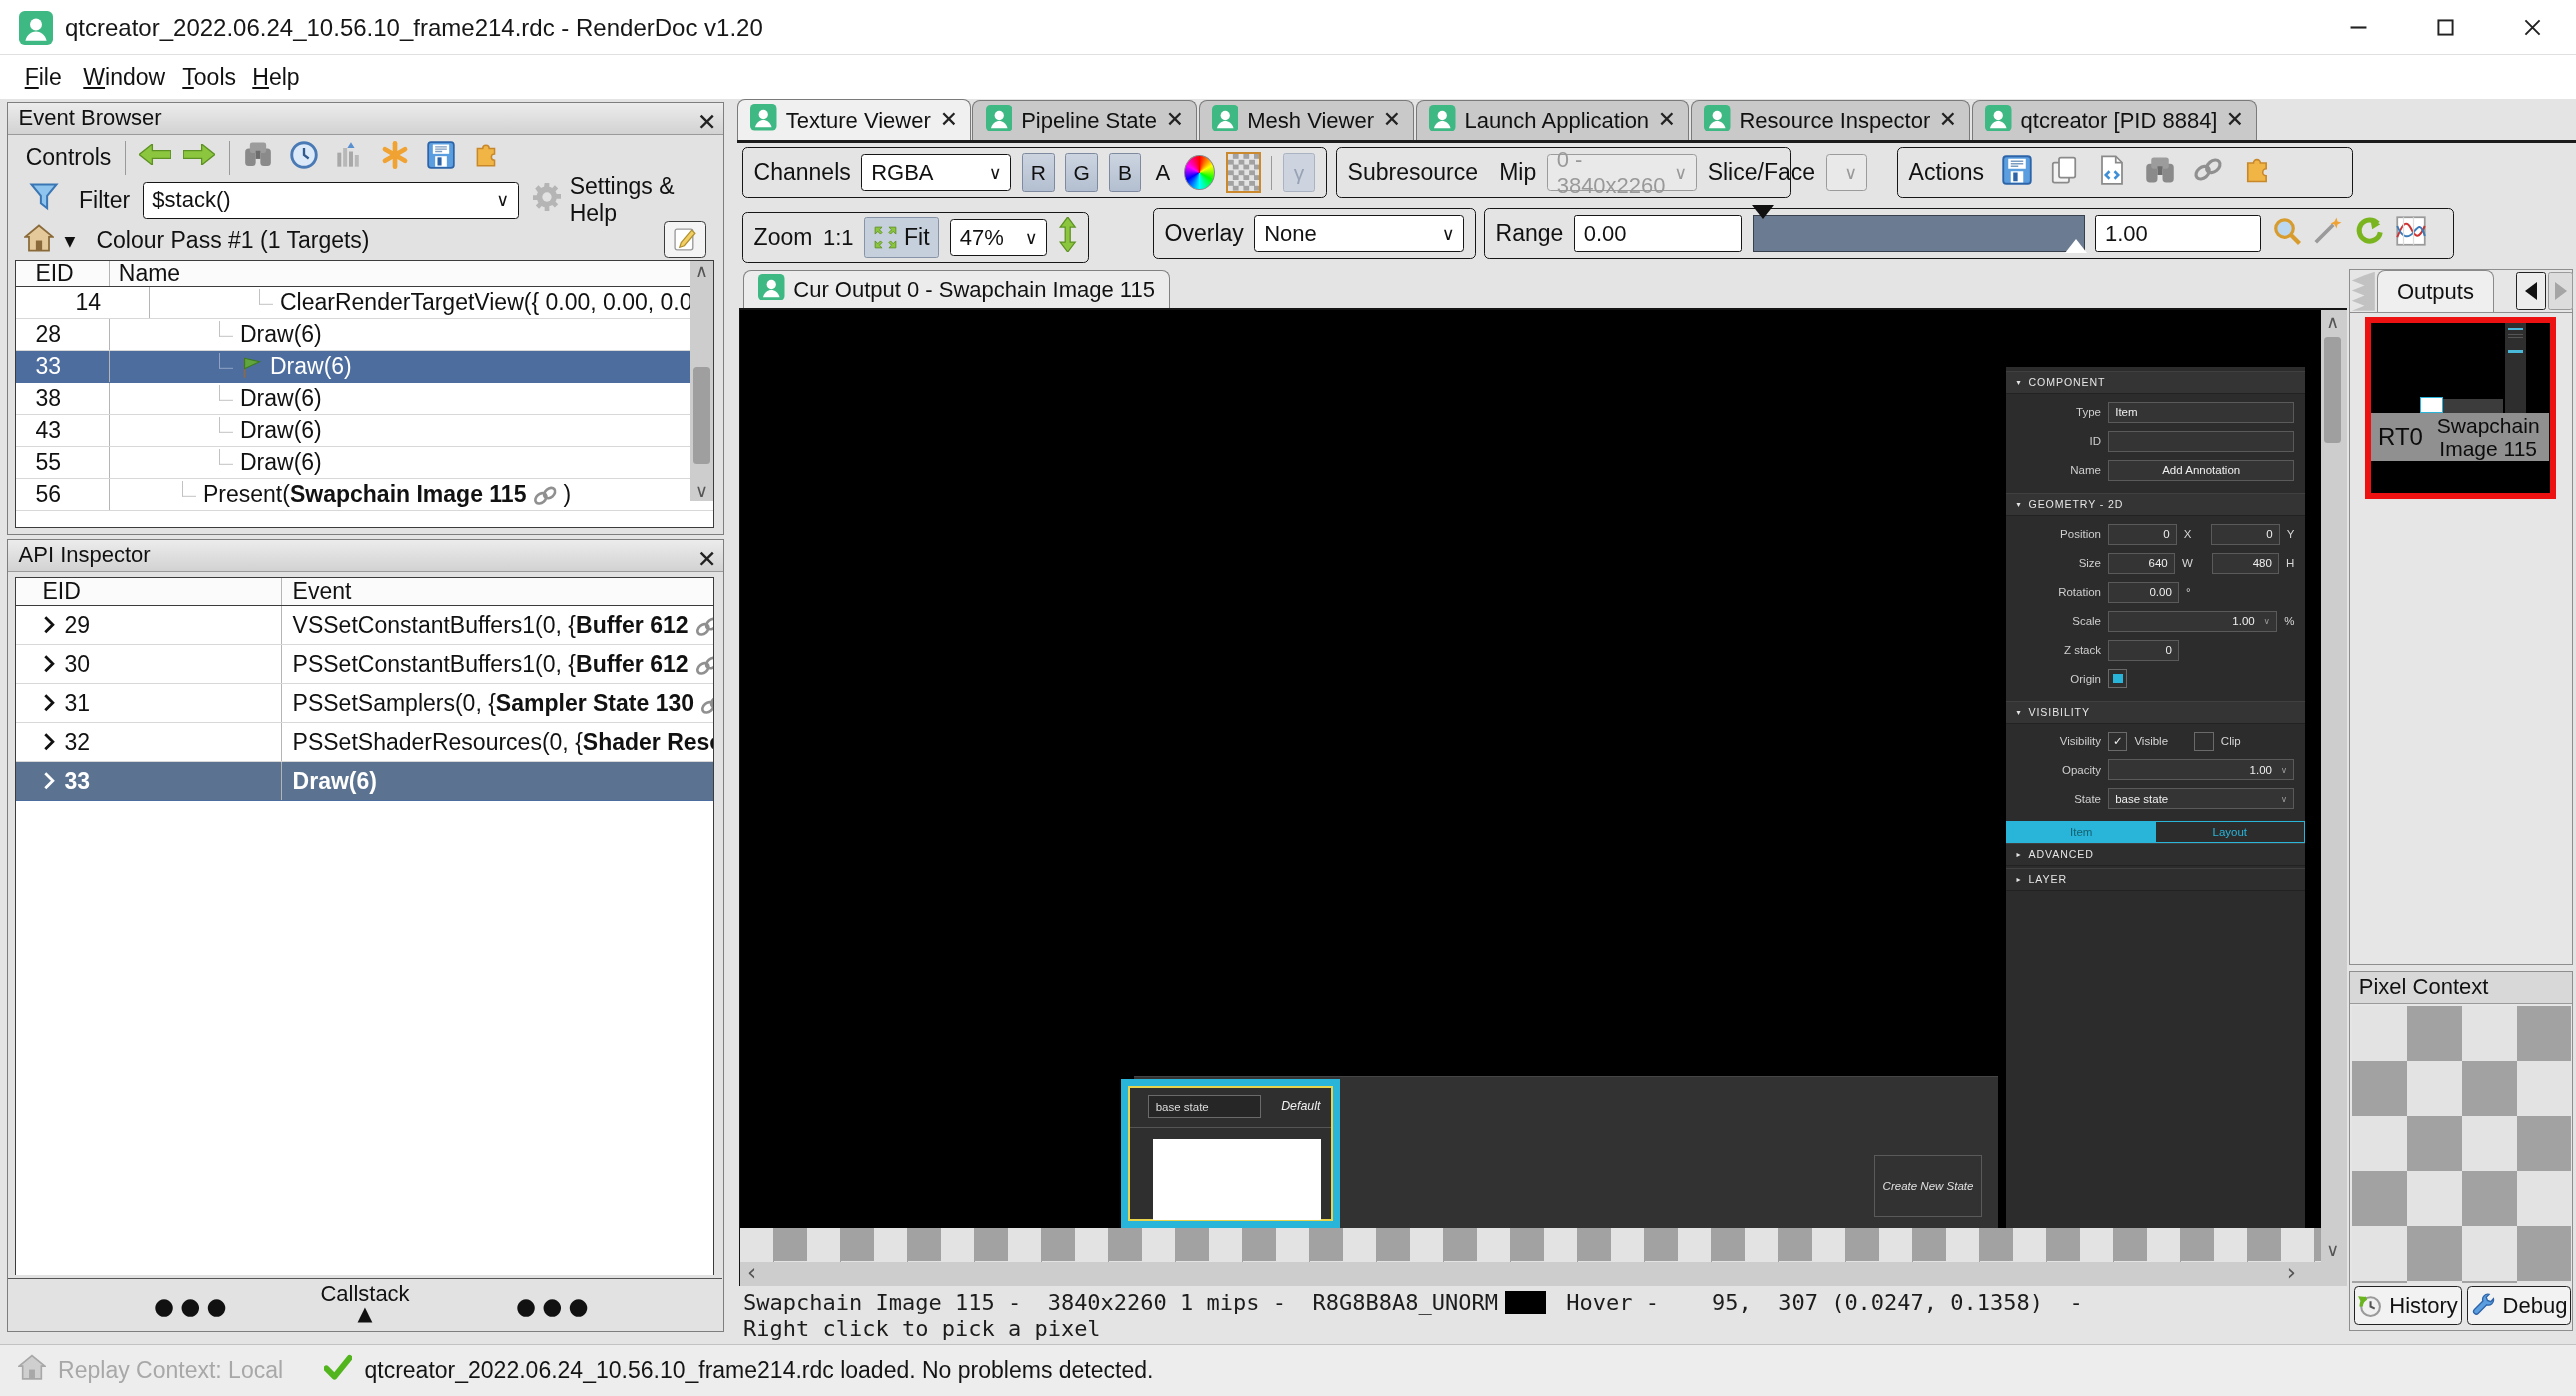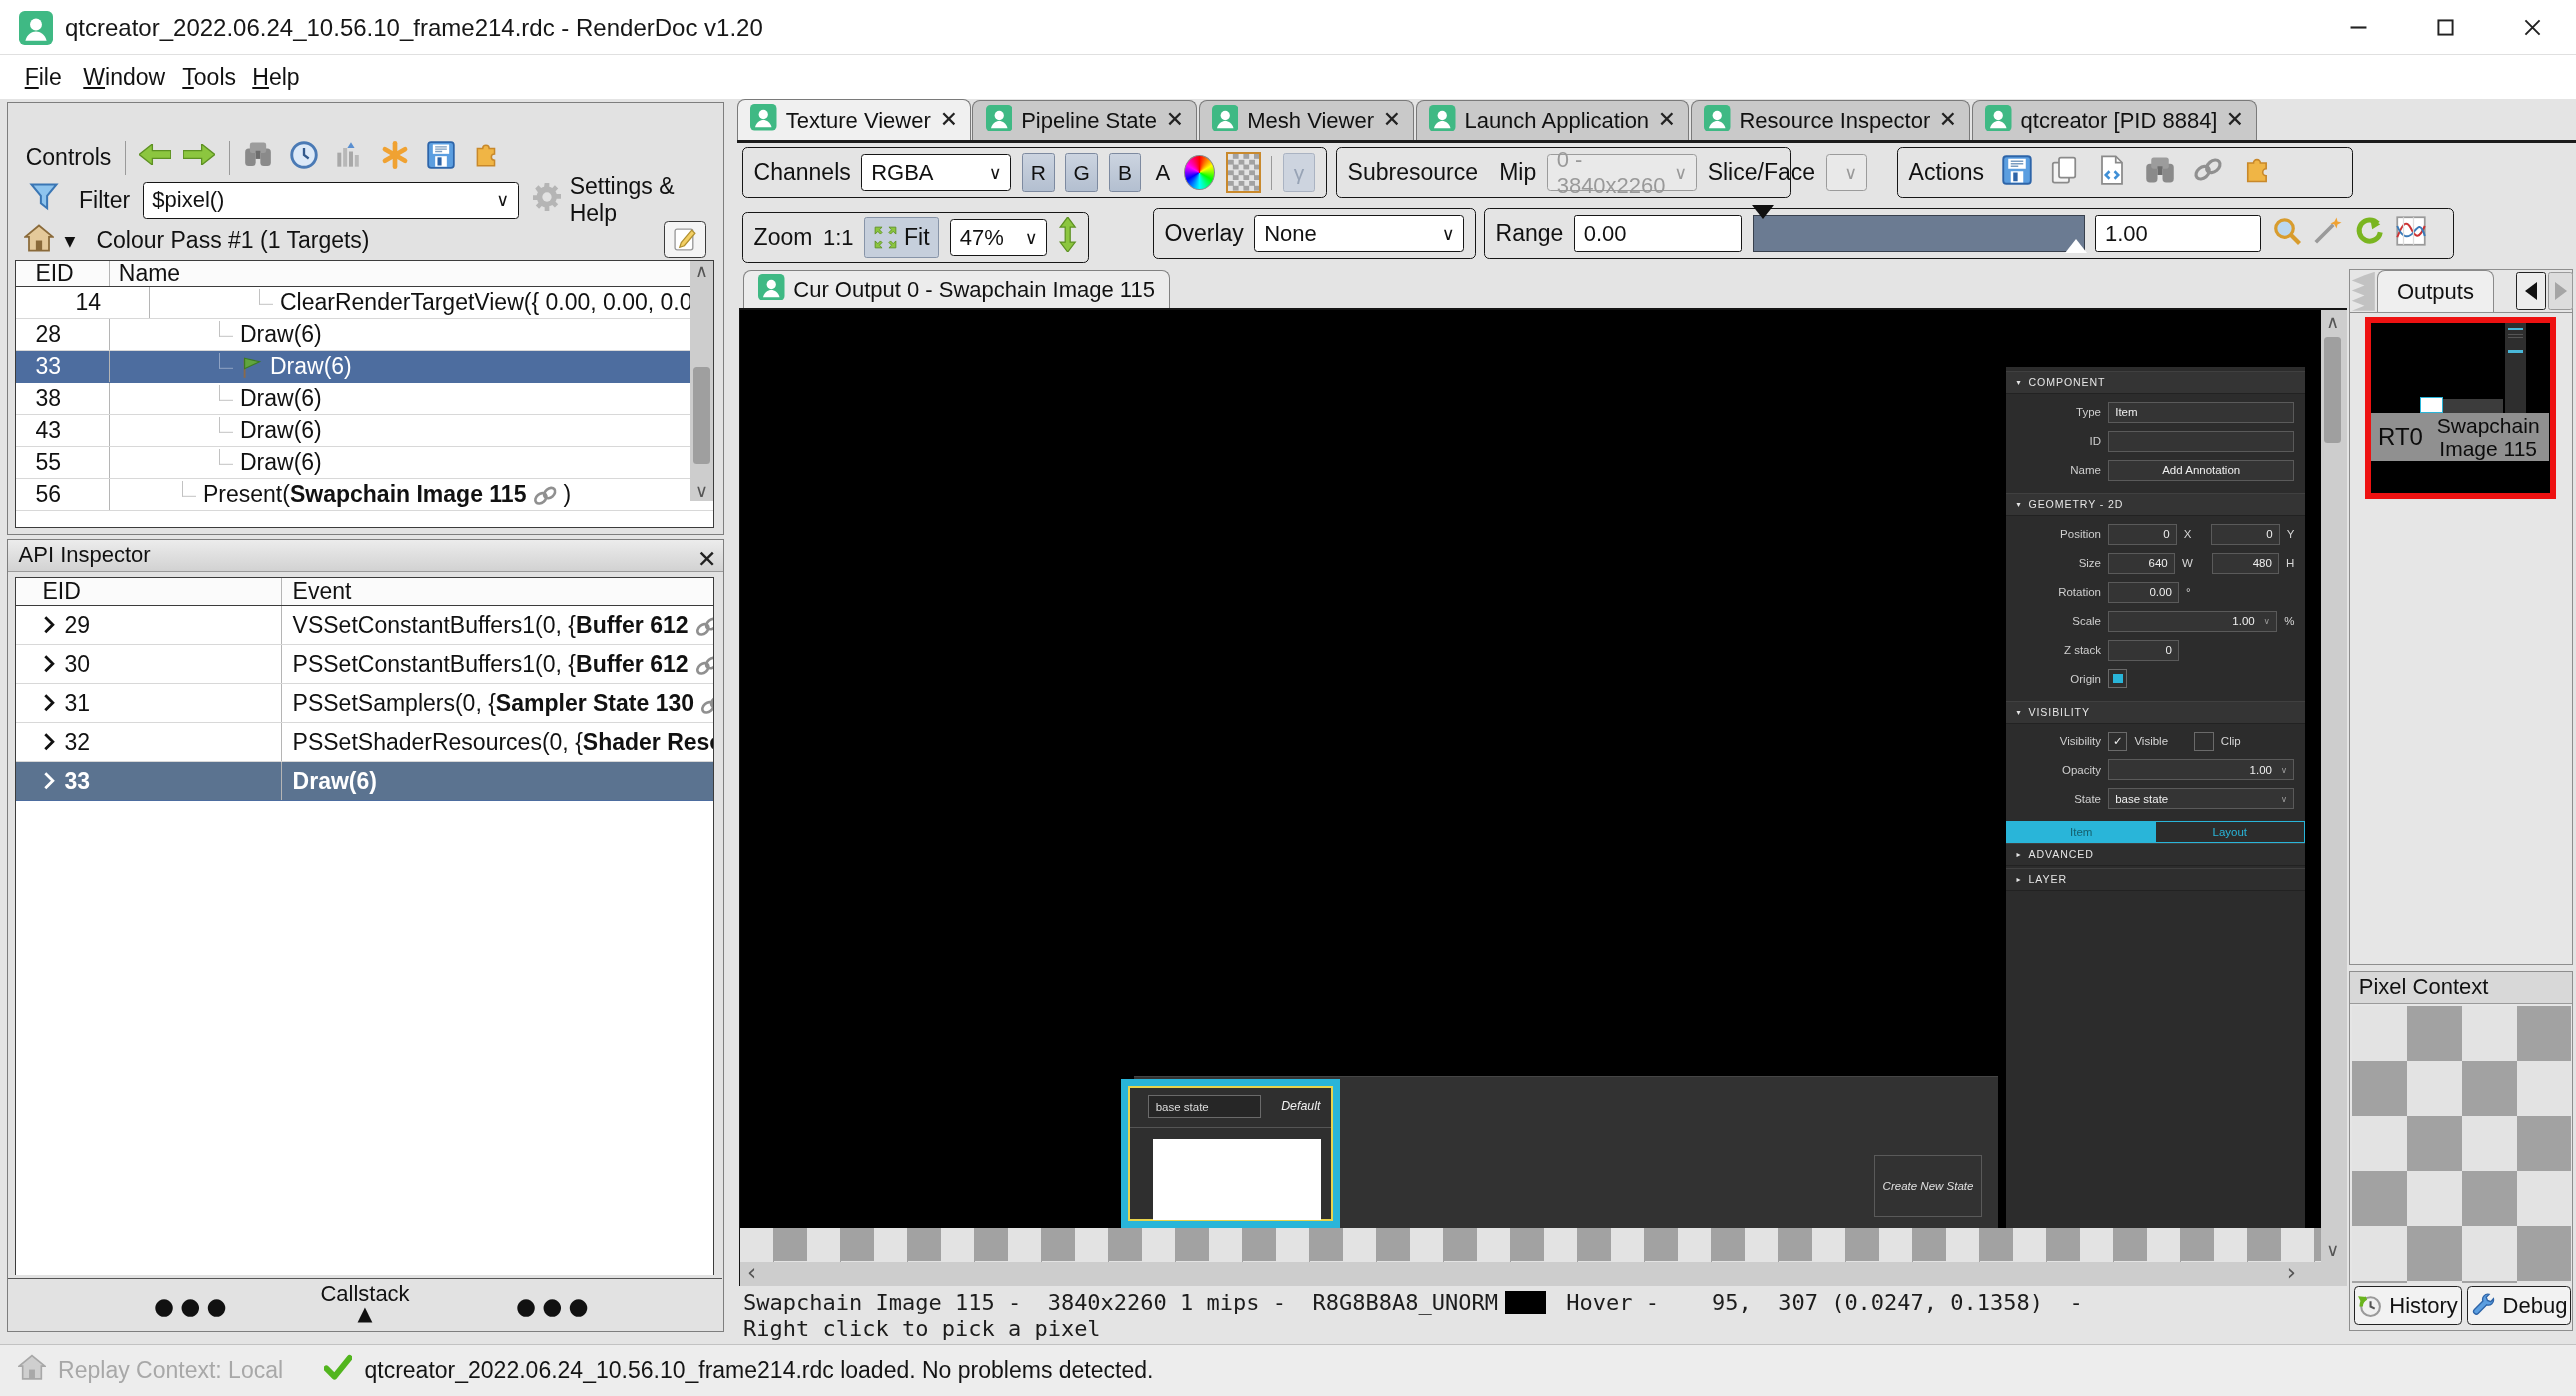--- a/index.html
+++ b/index.html
@@ -94,20 +94,26 @@
   <div class="menubar">
     <div id="menu-items">
         <div class="menuitem" style="left: 19.4px;"><u>F</u>ile</div>
         <div class="menuitem" style="left: 78px;"><u>W</u>indow</div>
         <div class="menuitem" style="left: 177px;"><u>T</u>ools</div>
         <div class="menuitem" style="left: 247px;"><u>H</u>elp</div>
       </div>
   </div>
 
   <div class="panel" style="left:7px;top:102px;width:717px;height:433px">
+    <div class="ptitle">
+      <span>Event Browser</span>
+      <span class="px"><svg width="19.4" height="19.4" viewBox="0 0 16 16">
+            <path d="M3 3 13 13 M13 3 3 13" stroke="#222" stroke-width="2" fill="none"></path>
+          </svg></span>
+    </div>
 
     <div class="abs" style="left:0;top:34px;width:714px;height:41px;display:flex;align-items:center">
       <span style="margin-left:17.7px">Controls</span>
       <span class="vsep" style="margin:0 12.4px 0 14px"></span>
       <span><svg width="32" height="21" viewBox="0 0 24 16">
             <path d="M10 0 0 8 10 16 10 11 24 11 24 5 10 5 Z" fill="#8cc63f" stroke="#5d9122" stroke-width="1"></path>
           </svg></span>
       <span style="margin-left:12.4px"><svg width="32" height="21" viewBox="0 0 24 16">
             <path d="M14 0 24 8 14 16 14 11 0 11 0 5 14 5 Z" fill="#8cc63f" stroke="#5d9122" stroke-width="1"></path>
           </svg></span>
@@ -147,21 +153,21 @@
             <path d="M4 8h5a3 3 0 1 1 6 0h5v5a3 3 0 1 0 0 6v5H4z" transform="scale(0.92) translate(1,-1)" fill="#f0b545" stroke="#c8882a" stroke-width="1.4"></path>
           </svg></span>
     </div>
 
     <div class="abs" style="left:0;top:76px;width:714px;height:42px;display:flex;align-items:center">
       <span style="margin-left:21px"><svg width="30" height="30" viewBox="0 0 24 24">
             <path d="M2 2 H22 L14.5 11 V21 L9.5 17 V11 Z" fill="#8ec4ee" stroke="#3a76b4" stroke-width="1.6"></path>
           </svg></span>
       <span style="margin-left:20px">Filter</span>
       <span class="combo" style="margin-left:12.4px;width:391px">
-        <span>$pixel()</span>
+        <span>$stack()</span>
           <span class="arr u">∨</span>
       </span>
       <span style="margin-left:14px"><svg width="28" height="28" viewBox="0 0 24 24">
             <path d="M10 0h4v3.2a7 7 0 0 1 2.5 1l2.3-2.3 2.8 2.8-2.3 2.3a7 7 0 0 1 1 2.5H24v4h-3.7a7 7 0 0 1-1 2.5l2.3 2.3-2.8 2.8-2.3-2.3a7 7 0 0 1-2.5 1V24h-4v-3.2a7 7 0 0 1-2.5-1l-2.3 2.3-2.8-2.8 2.3-2.3a7 7 0 0 1-1-2.5H0v-4h3.2a7 7 0 0 1 1-2.5L1.9 4.7l2.8-2.8L7 4.2a7 7 0 0 1 2.5-1z" fill="#b5b5b5"></path>
             <circle cx="12" cy="12" r="4" fill="#e2e2e2"></circle>
           </svg></span>
       <span style="margin-left:8.8px">Settings &amp; Help</span>
     </div>
 
     <div class="abs" style="left:0;top:118px;width:714px;height:39px;display:flex;align-items:center">

